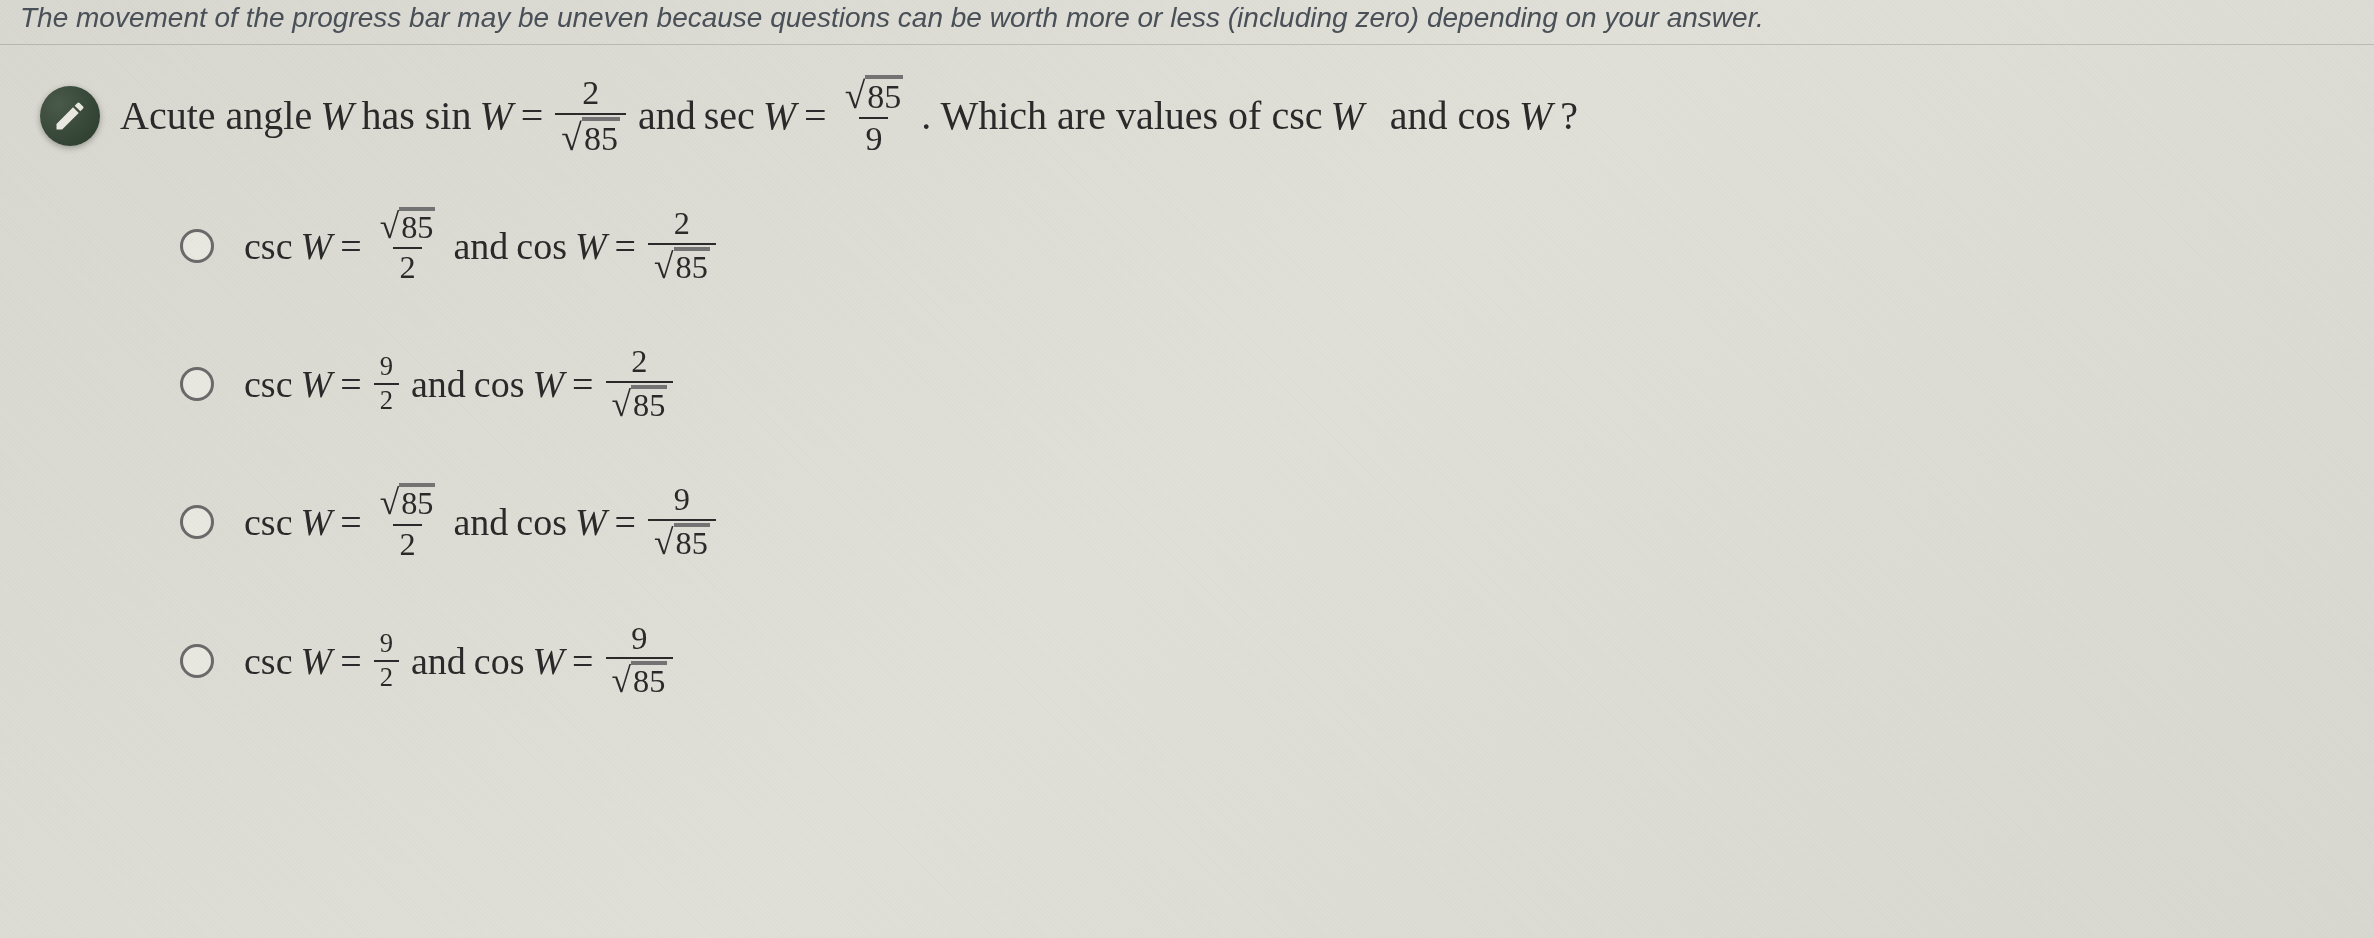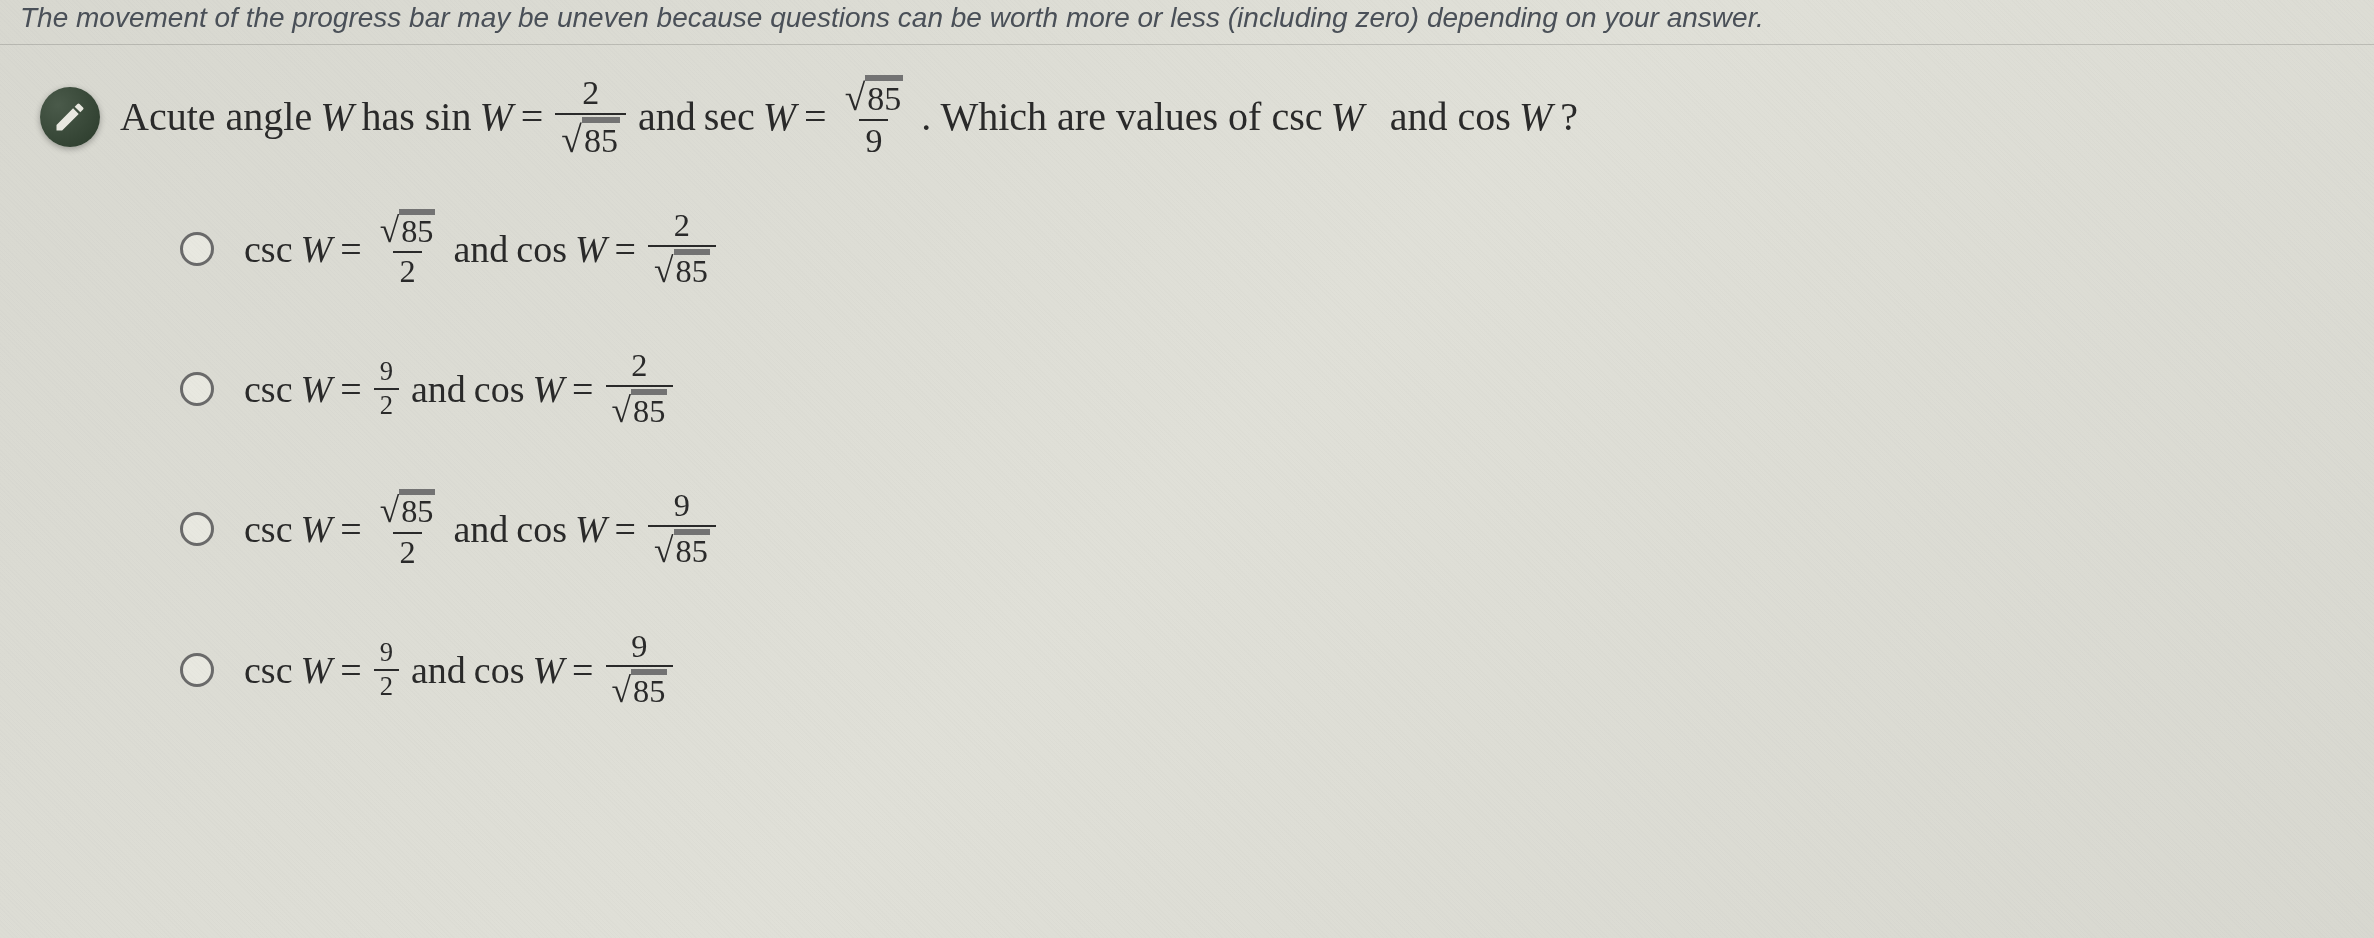--- a/index.html
+++ b/index.html
@@ -88,21 +88,21 @@
     }
     .sqrt {
       display: inline-flex;
       align-items: baseline;
       position: relative;
     }
     .sqrt-symbol {
       font-size: 1.1em;
     }
     .sqrt-content {
-      border-top: 6px solid #737373;
+      border-top: 4px solid #737373;
       padding: 0 2px;
     }
     .options {
       padding-left: 140px;
     }
     .option {
       display: flex;
       align-items: center;
       gap: 30px;
       margin-bottom: 60px;

